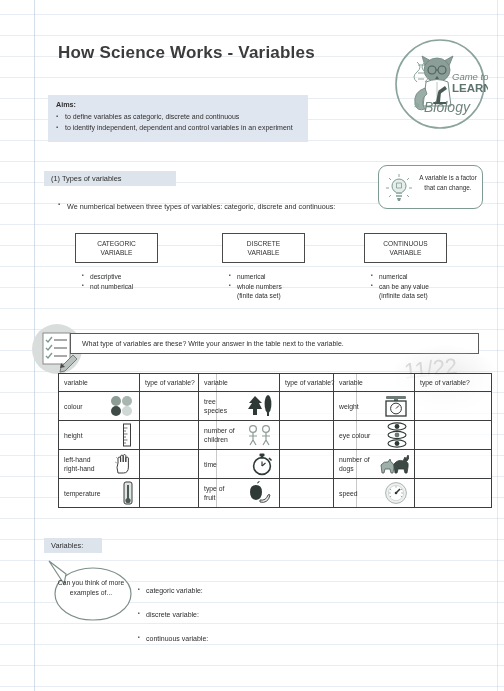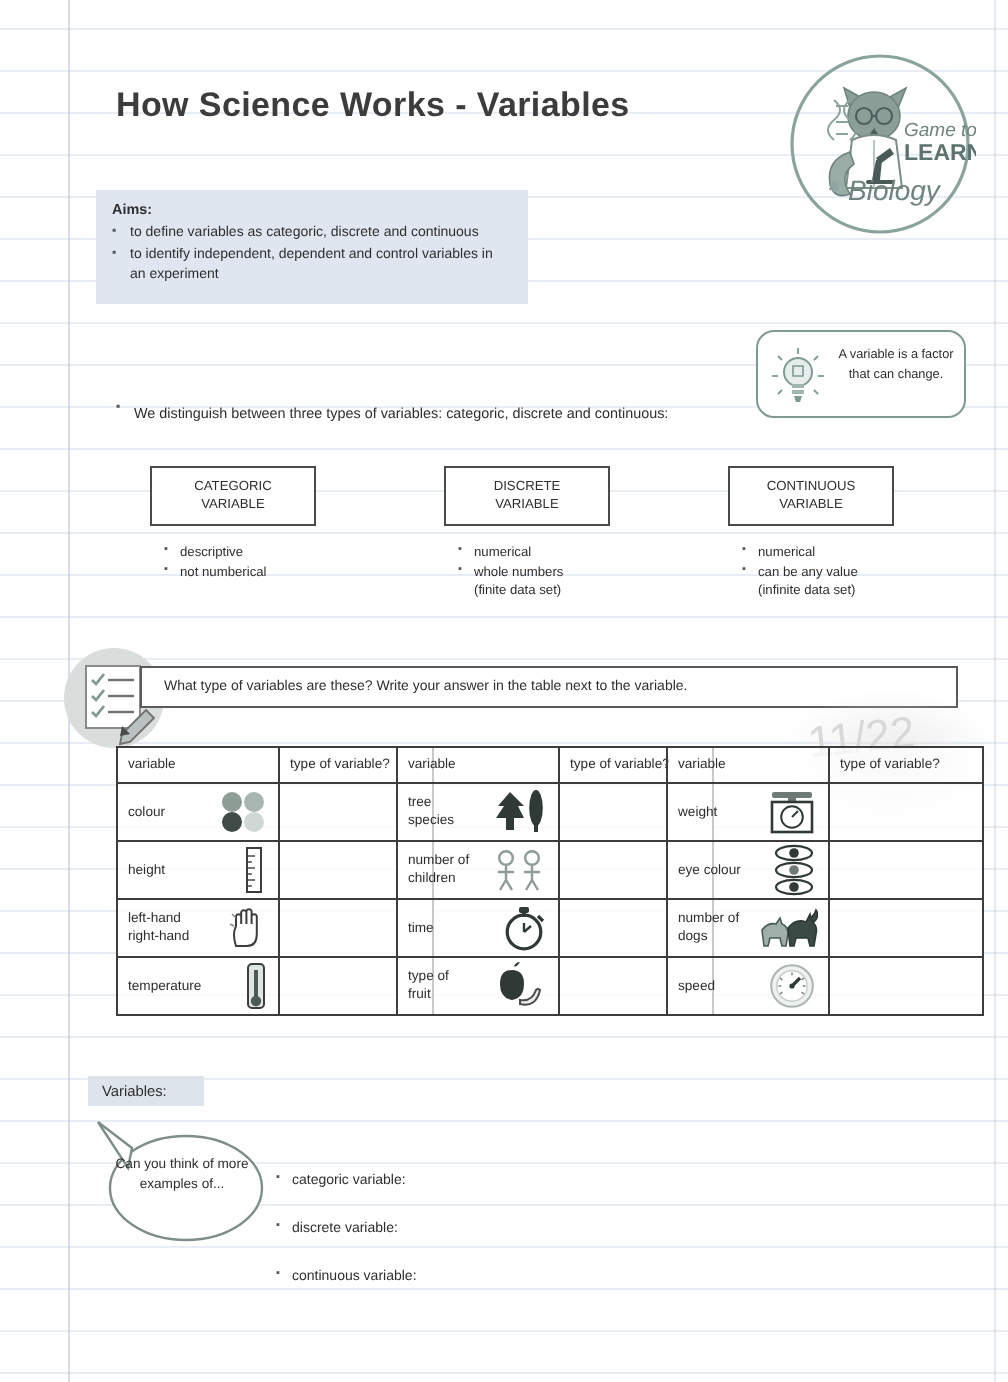--- a/index.html
+++ b/index.html
@@ -27,34 +27,34 @@
     background:rgba(176,196,216,0.55);
   }
   #margin-line2{
     position:absolute;left:497px;top:0;bottom:0;width:1px;
     background:rgba(176,196,216,0.35);
   }
   #content{position:absolute;inset:0;}
 
   
   #logo{
-    position:absolute;left:392px;top:24px;width:96px;height:96px;
+    position:absolute;left:392px;top:36px;width:96px;height:96px;
   }
   #logo svg{display:block;}
 
   
   #title{
     position:absolute;left:58px;top:43px;
     font-size:17px;font-weight:700;color:#3c3c3c;
     letter-spacing:.2px;
   }
 
   
   #aims{
-    position:absolute;left:48px;top:95px;width:216px;
+    position:absolute;left:48px;top:95px;width:260px;
     background:#e0e6ef;
     padding:5px 8px 8px 8px;
     box-sizing:border-box;
   }
   #aims .h{font-size:7.2px;font-weight:bold;color:#2e2e2e;margin-bottom:3px;}
   #aims ul{margin:0;padding:0;list-style:none;}
   #aims li{
     font-size:7px;color:#2e2e2e;line-height:10px;
     padding-left:9px;position:relative;margin-bottom:1px;
   }
@@ -224,21 +224,22 @@
   <div id="title">How Science Works - Variables</div>
 
   <div id="aims">
     <div class="h">Aims:</div>
     <ul>
       <li>to define variables as categoric, discrete and continuous</li>
       <li>to identify independent, dependent and control variables in an experiment</li>
     </ul>
   </div>
 
-  <div id="intro">We distinguish between three types of variables: categoric, discrete and continuous:</div>
+  <div id="sec1" class="sec-bar">(1) Types of variables</div>
+  <div id="intro">We numberical between three types of variables: categoric, discrete and continuous:</div>
 
   <div id="bulb-box">
     <svg id="bulb-icon" viewBox="0 0 32 32">
       <g stroke="#7d9a93" stroke-width="0.9" fill="none">
         <line x1="16" y1="2" x2="16" y2="5"></line>
         <line x1="6" y1="6" x2="8" y2="8"></line>
         <line x1="26" y1="6" x2="24" y2="8"></line>
         <line x1="3" y1="16" x2="6" y2="16"></line>
         <line x1="29" y1="16" x2="26" y2="16"></line>
         <line x1="6" y1="25" x2="8" y2="23"></line>

